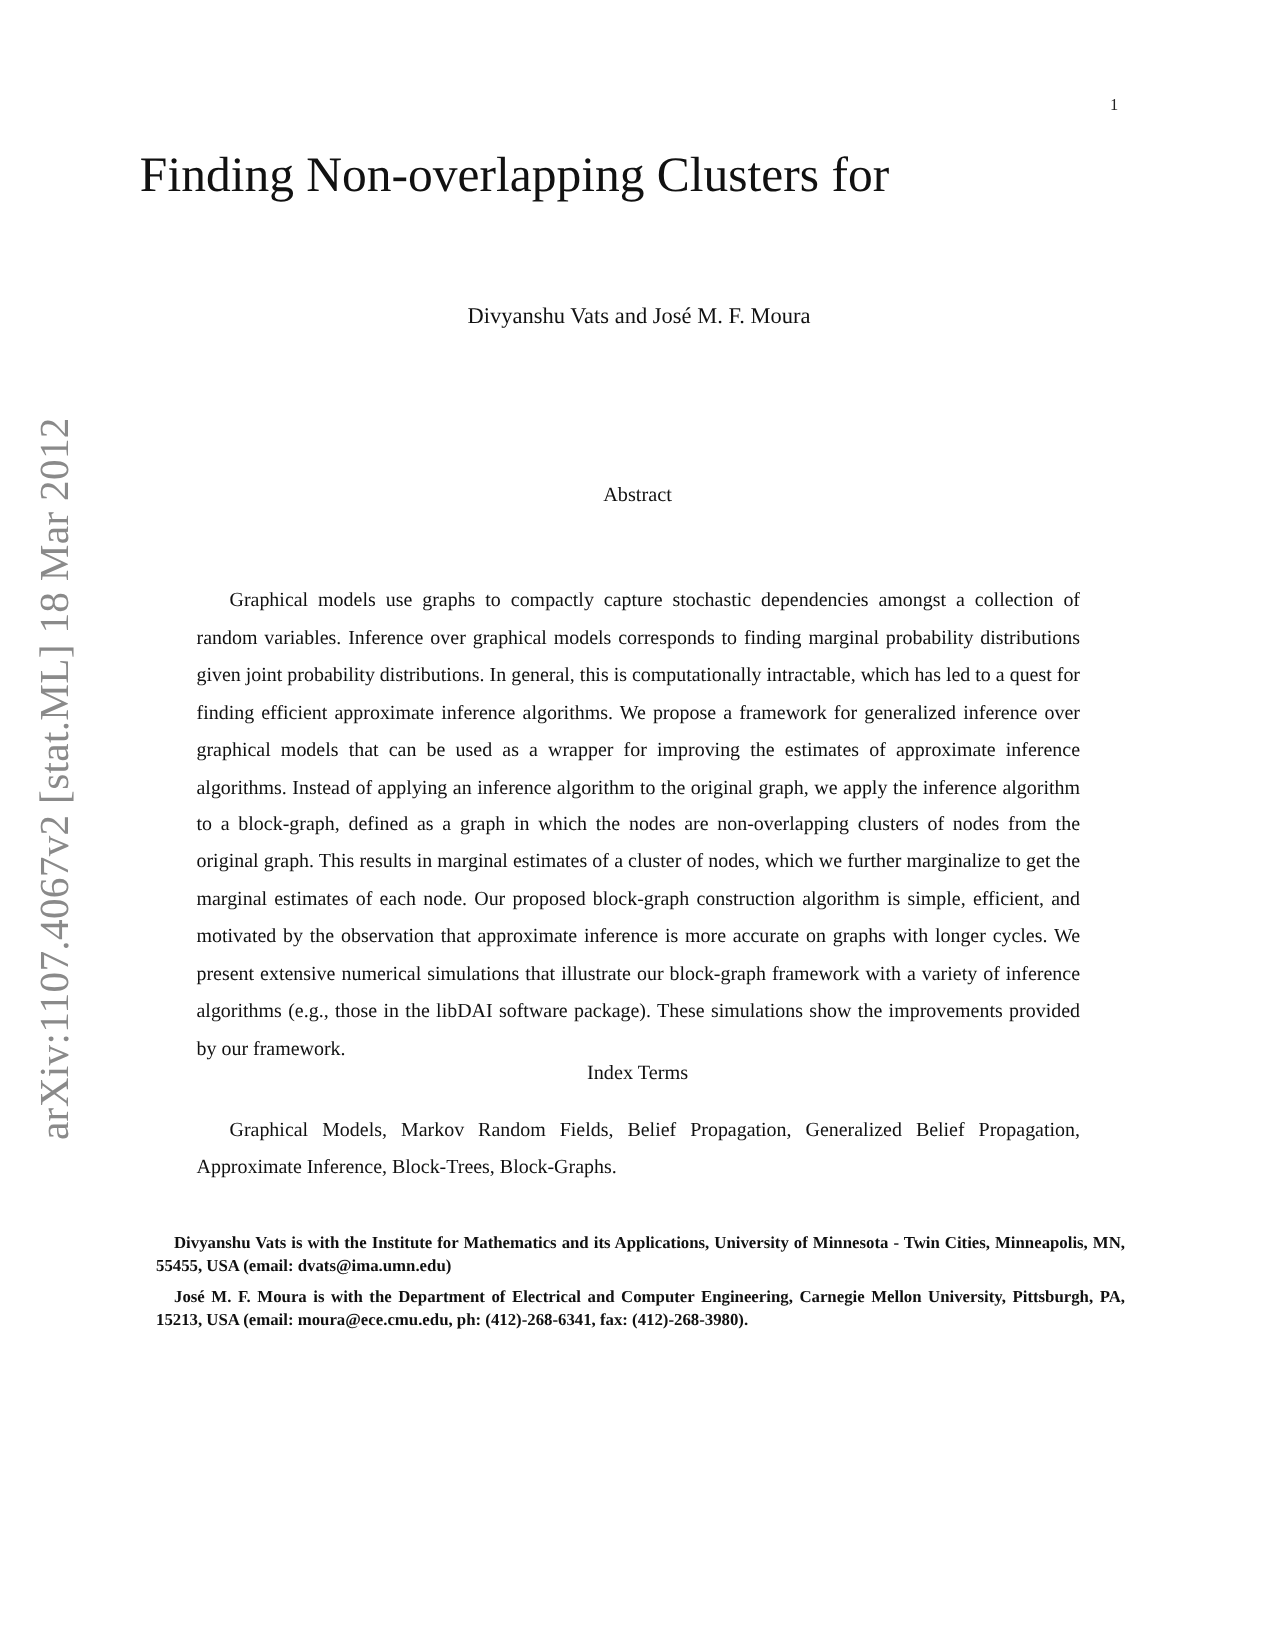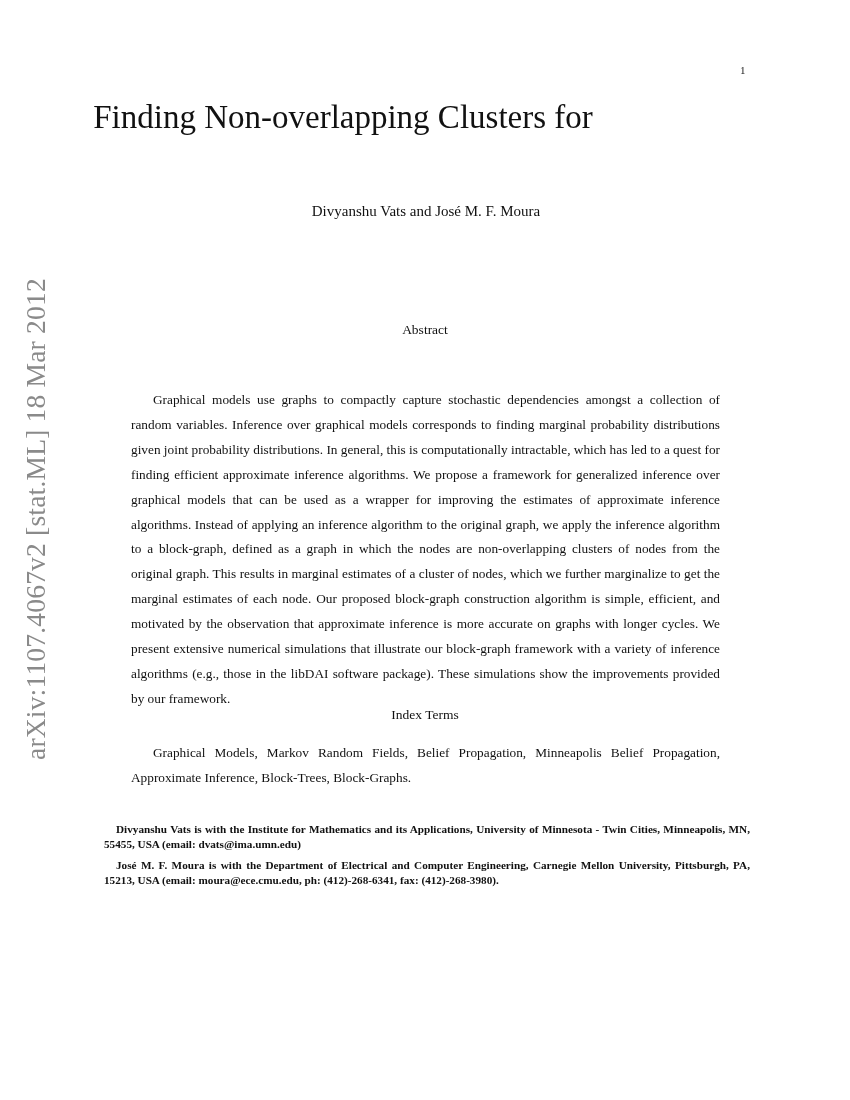--- a/index.html
+++ b/index.html
@@ -97,18 +97,18 @@
 <h1 class="title">
   <span>Finding Non-overlapping Clusters for</span><br>
 </h1>
 
 <div class="authors">Divyanshu Vats and José M. F. Moura</div>
 
 <h2 class="section-heading abstract-heading">Abstract</h2>
 <p class="body-text abstract-body">Graphical models use graphs to compactly capture stochastic dependencies amongst a collection of random variables. Inference over graphical models corresponds to finding marginal probability distributions given joint probability distributions. In general, this is computationally intractable, which has led to a quest for finding efficient approximate inference algorithms. We propose a framework for generalized inference over graphical models that can be used as a wrapper for improving the estimates of approximate inference algorithms. Instead of applying an inference algorithm to the original graph, we apply the inference algorithm to a block-graph, defined as a graph in which the nodes are non-overlapping clusters of nodes from the original graph. This results in marginal estimates of a cluster of nodes, which we further marginalize to get the marginal estimates of each node. Our proposed block-graph construction algorithm is simple, efficient, and motivated by the observation that approximate inference is more accurate on graphs with longer cycles. We present extensive numerical simulations that illustrate our block-graph framework with a variety of inference algorithms (e.g., those in the libDAI software package). These simulations show the improvements provided by our framework.</p>
 
 <h2 class="section-heading index-heading">Index Terms</h2>
-<p class="body-text index-body">Graphical Models, Markov Random Fields, Belief Propagation, Minneapolis Belief Propagation, Approximate Inference, Block-Trees, Block-Graphs.</p>
+<p class="body-text index-body">Graphical Models, Markov Random Fields, Belief Propagation, Generalized Belief Propagation, Approximate Inference, Block-Trees, Block-Graphs.</p>
 
 <div class="footnotes">
   <p class="footnote">Divyanshu Vats is with the Institute for Mathematics and its Applications, University of Minnesota - Twin Cities, Minneapolis, MN, 55455, USA (email: dvats@ima.umn.edu)</p>
   <p class="footnote">José M. F. Moura is with the Department of Electrical and Computer Engineering, Carnegie Mellon University, Pittsburgh, PA, 15213, USA (email: moura@ece.cmu.edu, ph: (412)-268-6341, fax: (412)-268-3980).</p>
 </div>
 
 </body></html>

